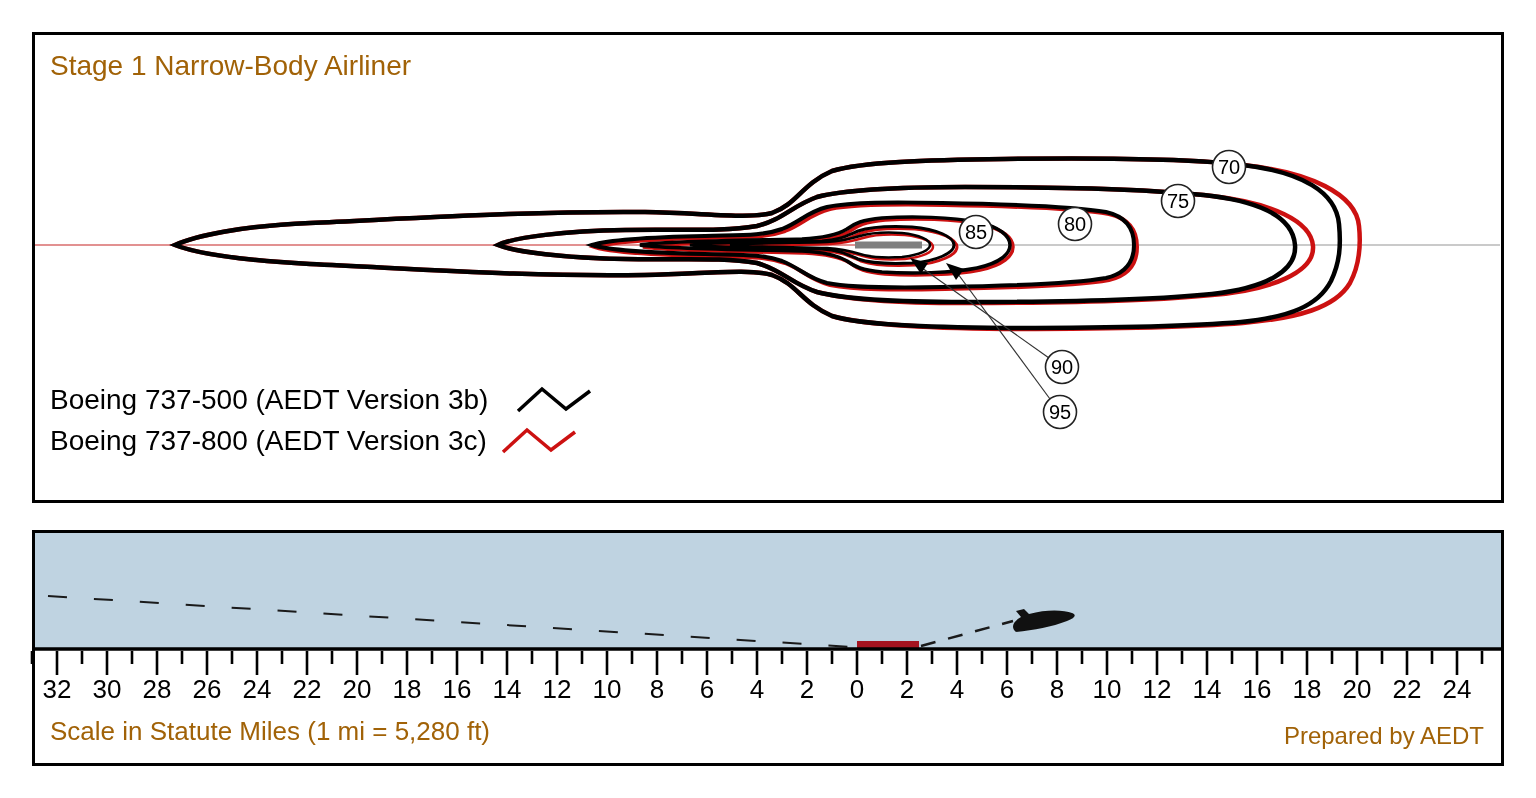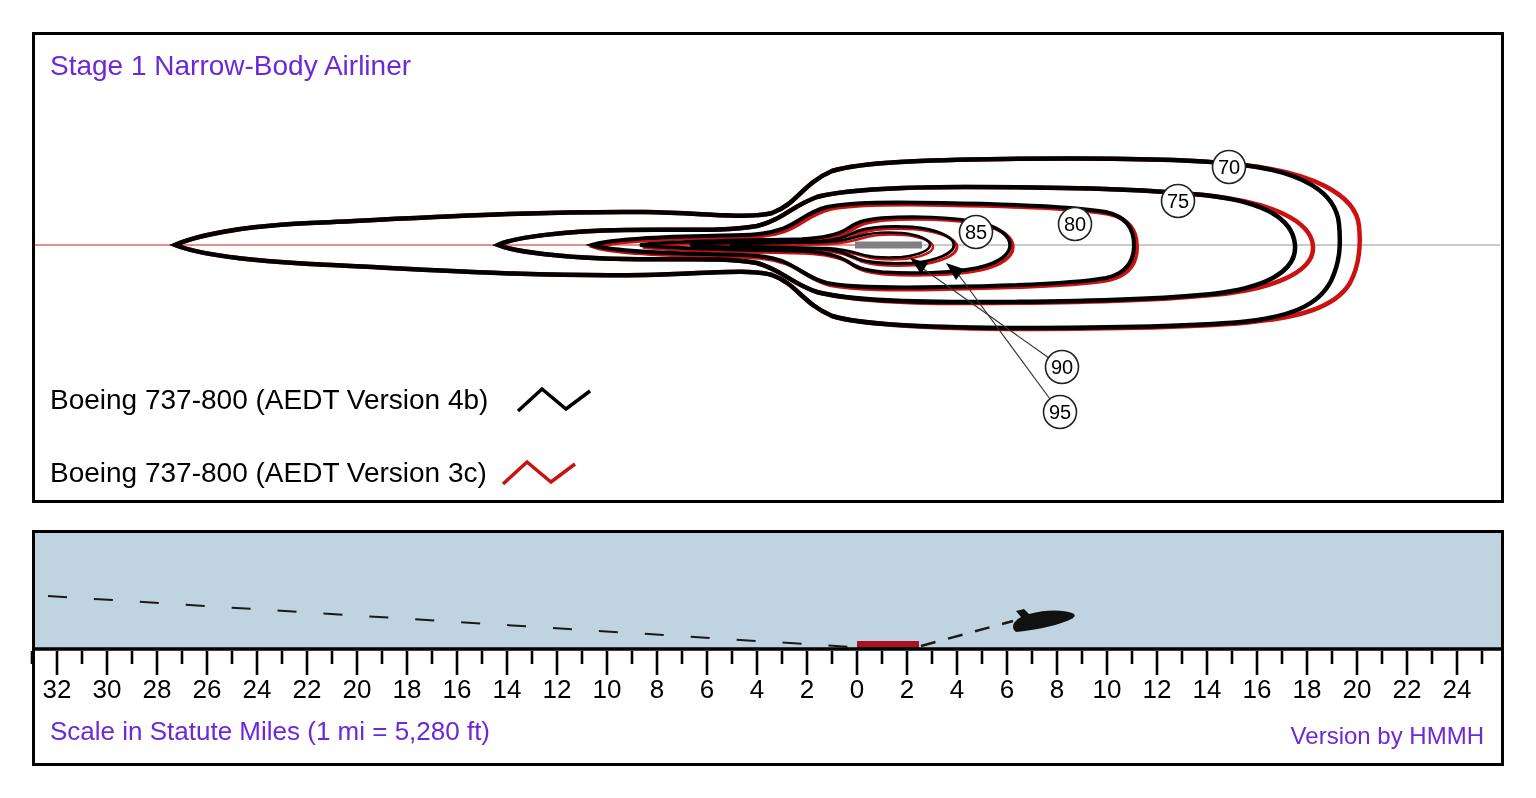--- a/index.html
+++ b/index.html
@@ -3,25 +3,25 @@
 <meta charset="utf-8">
 <style>
   html,body{margin:0;padding:0;background:#ffffff;}
   .canvas{position:relative;width:1536px;height:798px;background:#ffffff;overflow:hidden;
           font-family:"Liberation Sans", sans-serif;}
   .panel{position:absolute;box-sizing:border-box;border:3px solid #000;background:#fff;}
   #panel-top{left:32px;top:32px;width:1472px;height:471px;}
   #panel-bottom{left:32px;top:530px;width:1472px;height:236px;}
   #profile-bg{position:absolute;left:0;top:0;width:100%;height:116px;background:#bfd3e1;}
   #graphics{position:absolute;left:0;top:0;width:1536px;height:798px;z-index:2;pointer-events:none;}
-  .overlay-text{position:absolute;z-index:3;color:#6d28d9;}
+  .overlay-text{position:absolute;z-index:3;color:#a16207;}
   #chart-title{left:50px;top:50px;font-size:28px;}
   .legend-row{position:absolute;left:50px;display:flex;align-items:center;gap:26px;font-size:28px;z-index:3;}
   #legend-row-3b{top:383px;}
-  #legend-row-3c{top:456px;gap:12px;}
+  #legend-row-3c{top:424px;gap:12px;}
   .legend-sample{flex:0 0 auto;}
   #scale-caption{left:50px;top:716px;font-size:26px;text-align:right;}
   #credit{right:52px;top:722px;font-size:24px;text-align:right;}
   .ruler-num{font-family:"Liberation Sans",sans-serif;font-size:26px;fill:#000;}
   .ctr-label{font-family:"Liberation Sans",sans-serif;font-size:20px;fill:#000;text-anchor:middle;}
 </style>
 </head>
 <body>
 
 <div class="canvas">
@@ -194,29 +194,29 @@
         <text x="1307" y="698" text-anchor="middle" class="ruler-num">18</text>
         <text x="1357" y="698" text-anchor="middle" class="ruler-num">20</text>
         <text x="1407" y="698" text-anchor="middle" class="ruler-num">22</text>
         <text x="1457" y="698" text-anchor="middle" class="ruler-num">24</text>
       </g>
   </svg>
 
   <div class="overlay-text" id="chart-title">Stage 1 Narrow-Body Airliner</div>
 
   <div class="legend-row" id="legend-row-3b">
-    <span>Boeing 737-800 (AEDT Version 4b)</span>
+    <span>Boeing 737-500 (AEDT Version 3b)</span>
     <svg class="legend-sample" width="80" height="34" viewBox="0 0 80 34">
       <polyline points="4,28 28,6 52,26 76,8" fill="none" stroke-width="3.5" stroke="#000000"></polyline>
     </svg>
   </div>
 
   <div class="legend-row" id="legend-row-3c">
     <span>Boeing 737-800 (AEDT Version 3c)</span>
     <svg class="legend-sample" width="80" height="34" viewBox="0 0 80 34">
       <polyline points="4,28 28,6 52,26 76,8" fill="none" stroke-width="3.5" stroke="#cc1111"></polyline>
     </svg>
   </div>
 
   <div class="overlay-text" id="scale-caption">Scale in Statute Miles (1 mi = 5,280 ft)</div>
-  <div class="overlay-text" id="credit">Version by HMMH</div>
+  <div class="overlay-text" id="credit">Prepared by AEDT</div>
 
 </div>
 
 </body></html>

